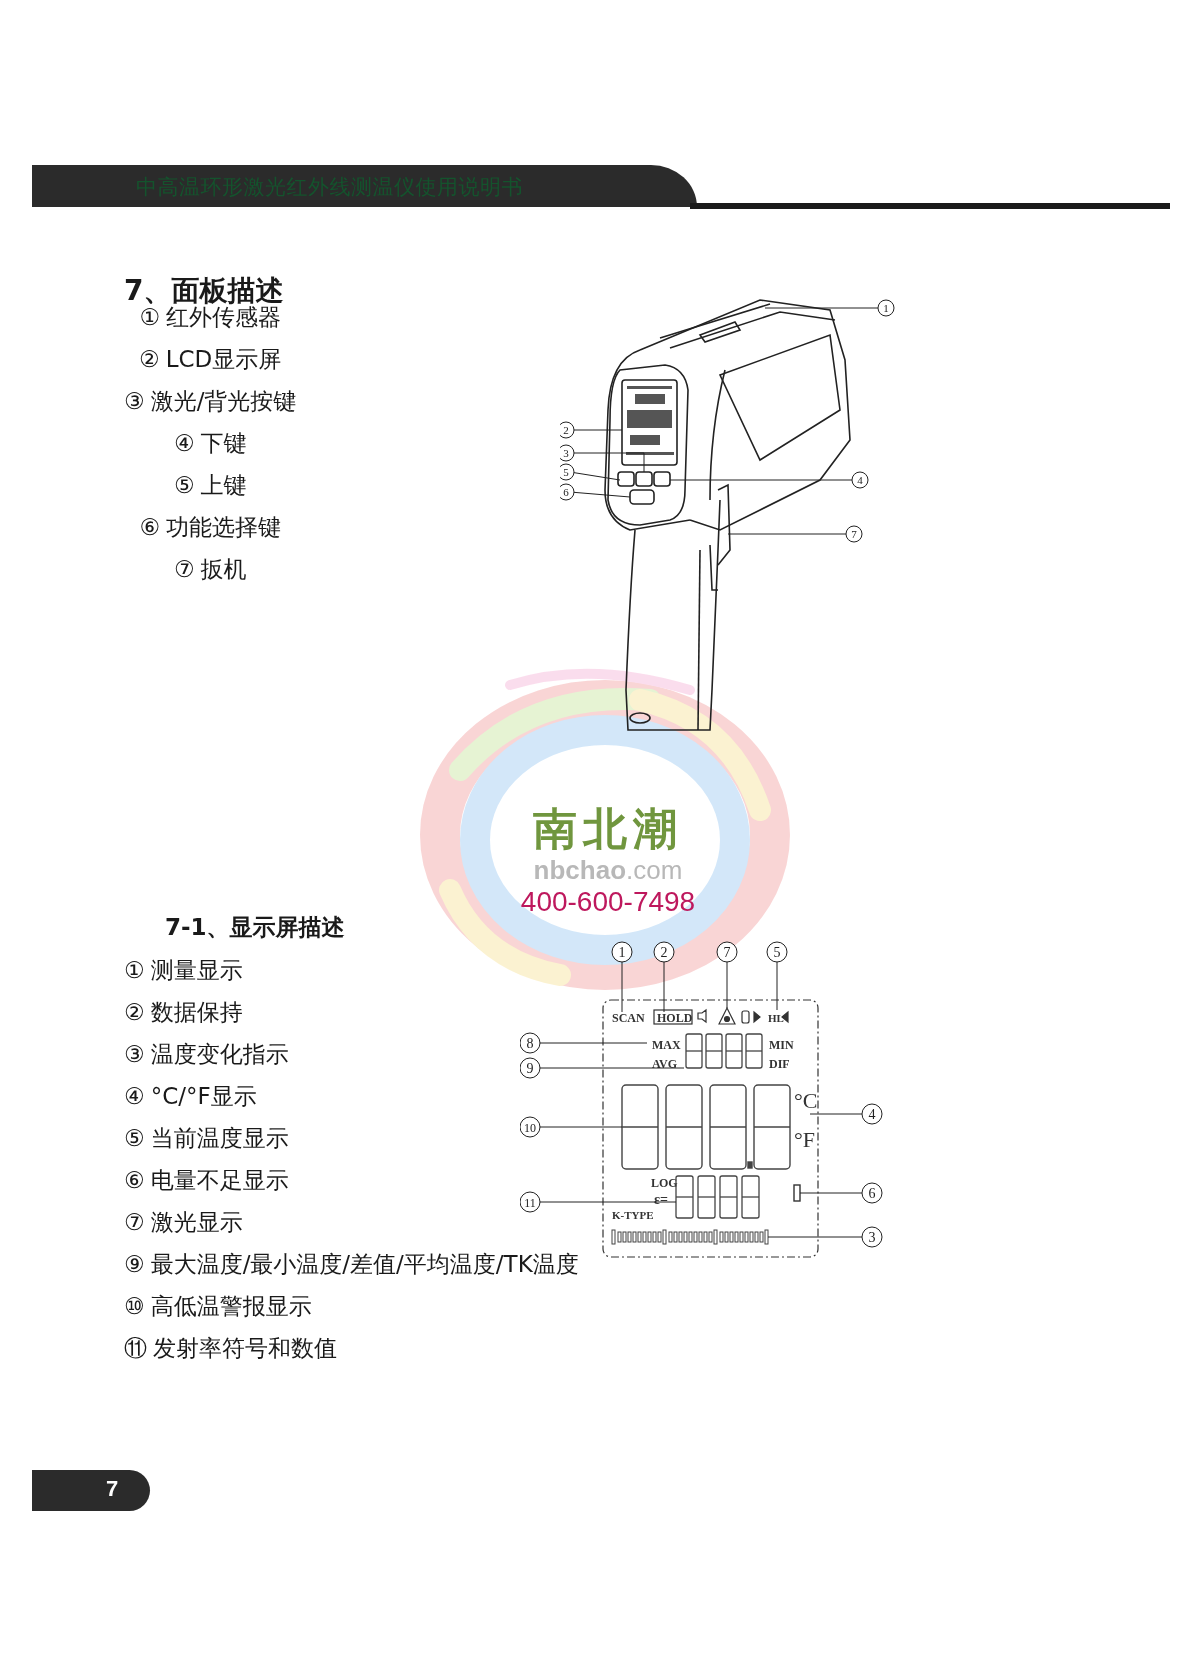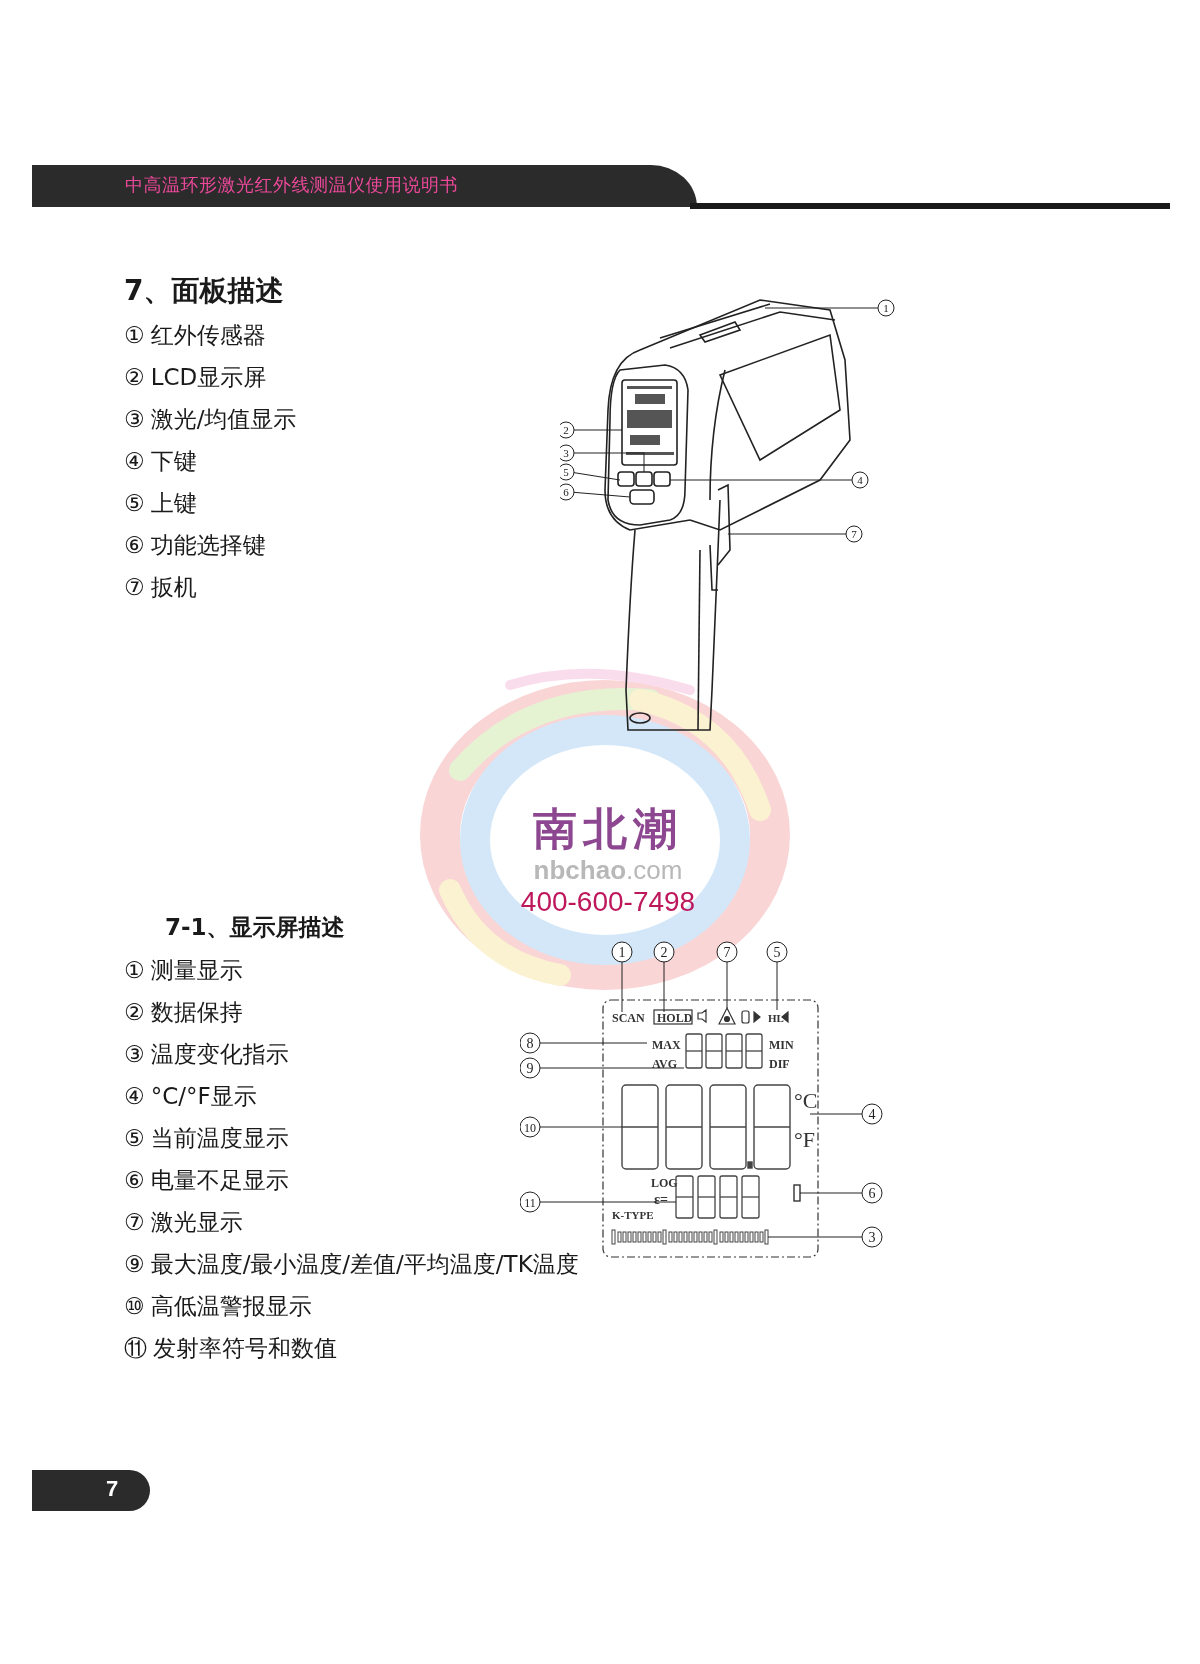--- a/index.html
+++ b/index.html
@@ -1,29 +1,29 @@
 <!DOCTYPE html>
 <html><head>
 <meta charset="utf-8">
 <style>
   html,body{margin:0;padding:0;background:#fff;}
   body{width:1200px;height:1664px;position:relative;overflow:hidden;font-family:"DejaVu Sans","Liberation Sans",sans-serif;color:#1a1a1a;}
   .header-band{position:absolute;left:32px;top:165px;width:665px;height:42px;background:#2b2b2b;border-top-right-radius:46px 42px;}
-  .header-title{position:absolute;left:125px;top:173px;color:#ec4899;font-size:18px;letter-spacing:0.5px;}
+  .header-title{position:absolute;left:136px;top:173px;color:#14532d;font-size:21px;letter-spacing:0.5px;}
   .header-rule{position:absolute;left:690px;top:203px;width:480px;height:6px;background:#1a1a1a;}
   .h2{position:absolute;left:124px;font-weight:bold;font-size:28px;}
   .h3{position:absolute;left:124px;font-weight:bold;font-size:23px;}
   .list{position:absolute;left:124px;margin:0;padding:0;list-style:none;}
   .list li{height:42px;line-height:42px;font-size:23px;white-space:nowrap;}
   .list .num{display:inline-block;margin-right:6px;}
   .page-badge{position:absolute;left:32px;top:1470px;width:118px;height:41px;background:#2b2b2b;border-radius:0 21px 21px 0;}
   .page-num{position:absolute;left:106px;top:1476px;color:#fff;font-weight:bold;font-size:22px;font-family:"Liberation Sans",sans-serif;}
   .watermark{position:absolute;left:390px;top:660px;width:420px;height:330px;}
   .wm-text{position:absolute;left:508px;top:800px;width:200px;text-align:center;}
-  .wm-cn{font-size:44px;font-weight:bold;color:#701a75;letter-spacing:6px;font-family:"DejaVu Serif",serif;opacity:.8;}
+  .wm-cn{font-size:44px;font-weight:bold;color:#4d7c0f;letter-spacing:6px;font-family:"DejaVu Serif",serif;opacity:.8;}
   .wm-url{font-size:26px;font-weight:bold;color:#b8b8b8;margin-top:-4px;font-family:"Liberation Sans",sans-serif;}
   .wm-url span{font-weight:normal;}
   .wm-phone{font-size:28px;color:#be185d;font-family:"Liberation Sans",sans-serif;}
   .device{position:absolute;left:560px;top:290px;width:360px;height:480px;}
   .lcd{position:absolute;left:520px;top:940px;width:420px;height:330px;}
   svg text{font-family:"Liberation Serif",serif;}
 </style>
 </head>
 <body>
 
@@ -41,24 +41,24 @@
     <path d="M120 25 Q 200 0 300 30" stroke="#f6b5d8" stroke-width="10"></path>
   </g>
 </svg>
 <div class="wm-text">
   <div class="wm-cn">南北潮</div>
   <div class="wm-url"><b>nbchao</b><span>.com</span></div>
   <div class="wm-phone">400-600-7498</div>
 </div>
 
 <div class="h2" style="top:272px;">7、面板描述</div>
-<ul class="list" style="top:314px;">
+<ul class="list" style="top:296px;text-align:center;">
   <li><span class="num">①</span><span>红外传感器</span></li>
   <li><span class="num">②</span><span>LCD显示屏</span></li>
-  <li><span class="num">③</span><span>激光/均值显示</span></li>
+  <li><span class="num">③</span><span>激光/背光按键</span></li>
   <li><span class="num">④</span><span>下键</span></li>
   <li><span class="num">⑤</span><span>上键</span></li>
   <li><span class="num">⑥</span><span>功能选择键</span></li>
   <li><span class="num">⑦</span><span>扳机</span></li>
 </ul>
 
 <svg class="device" viewBox="0 0 360 480">
   <g fill="none" stroke="#222" stroke-width="1.6">
 
     <path d="M80 60 L200 10 L270 20 L285 70 L290 150 L260 190 L160 240 L130 230"></path>

